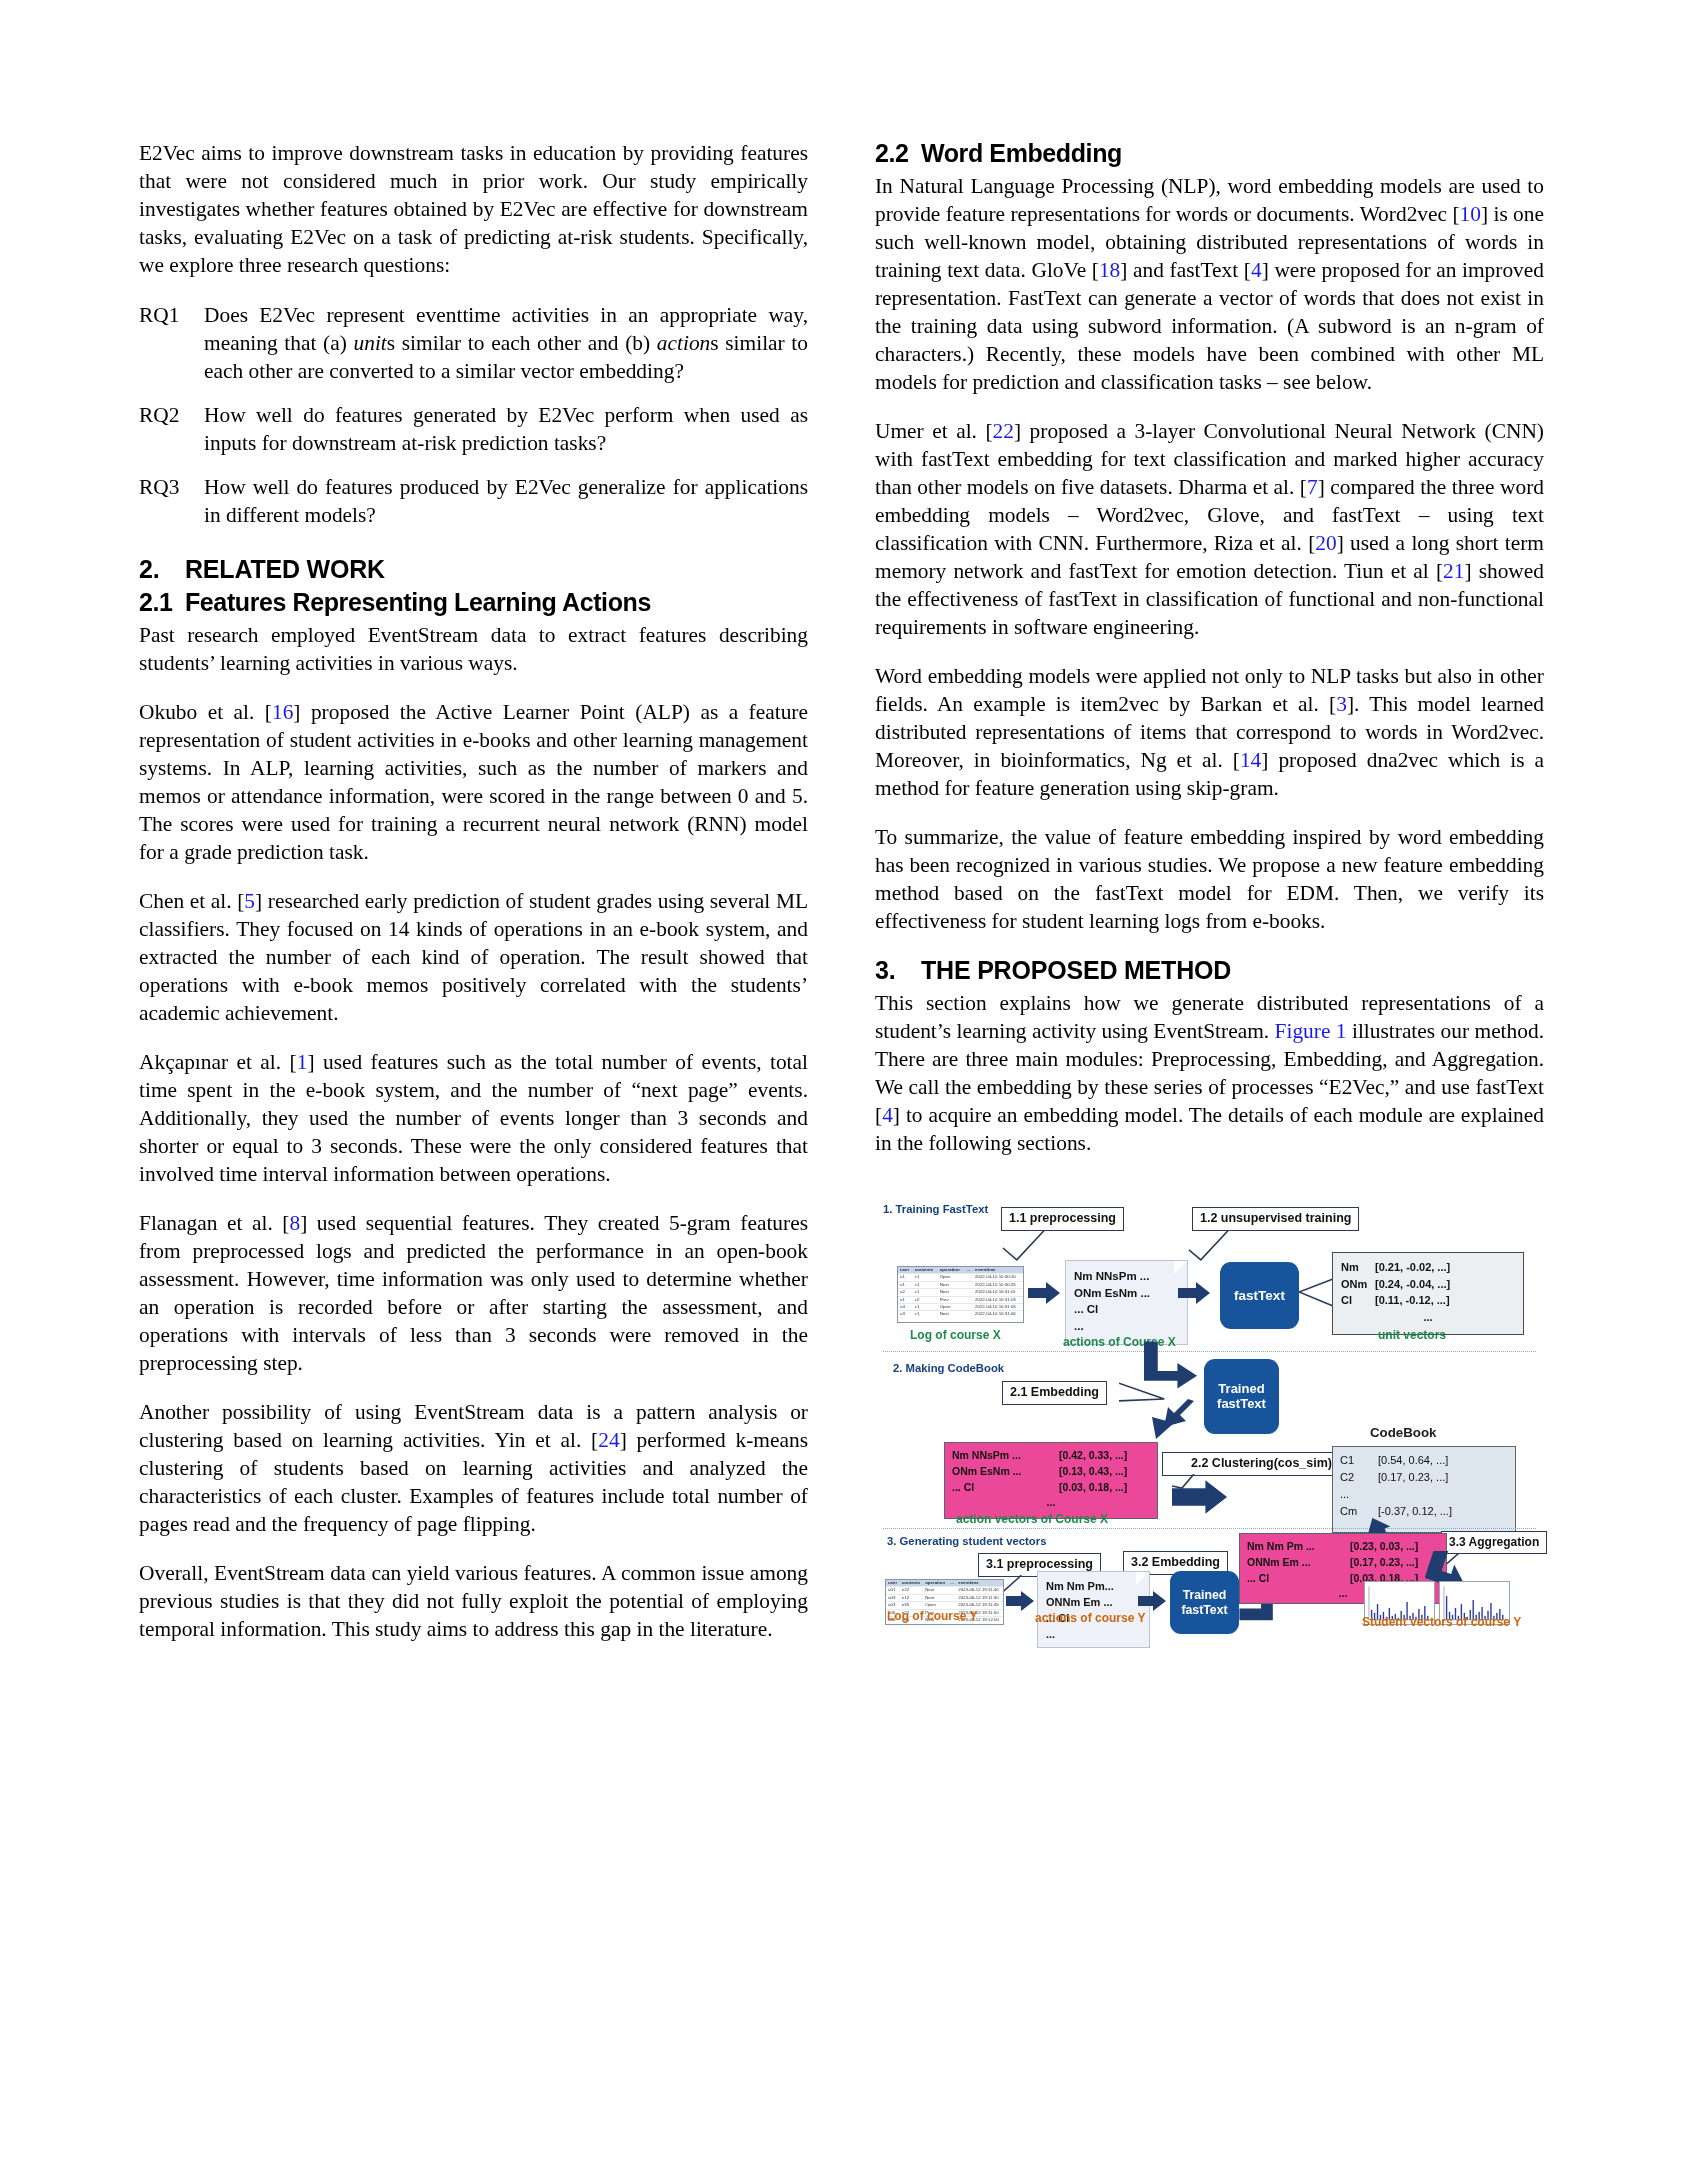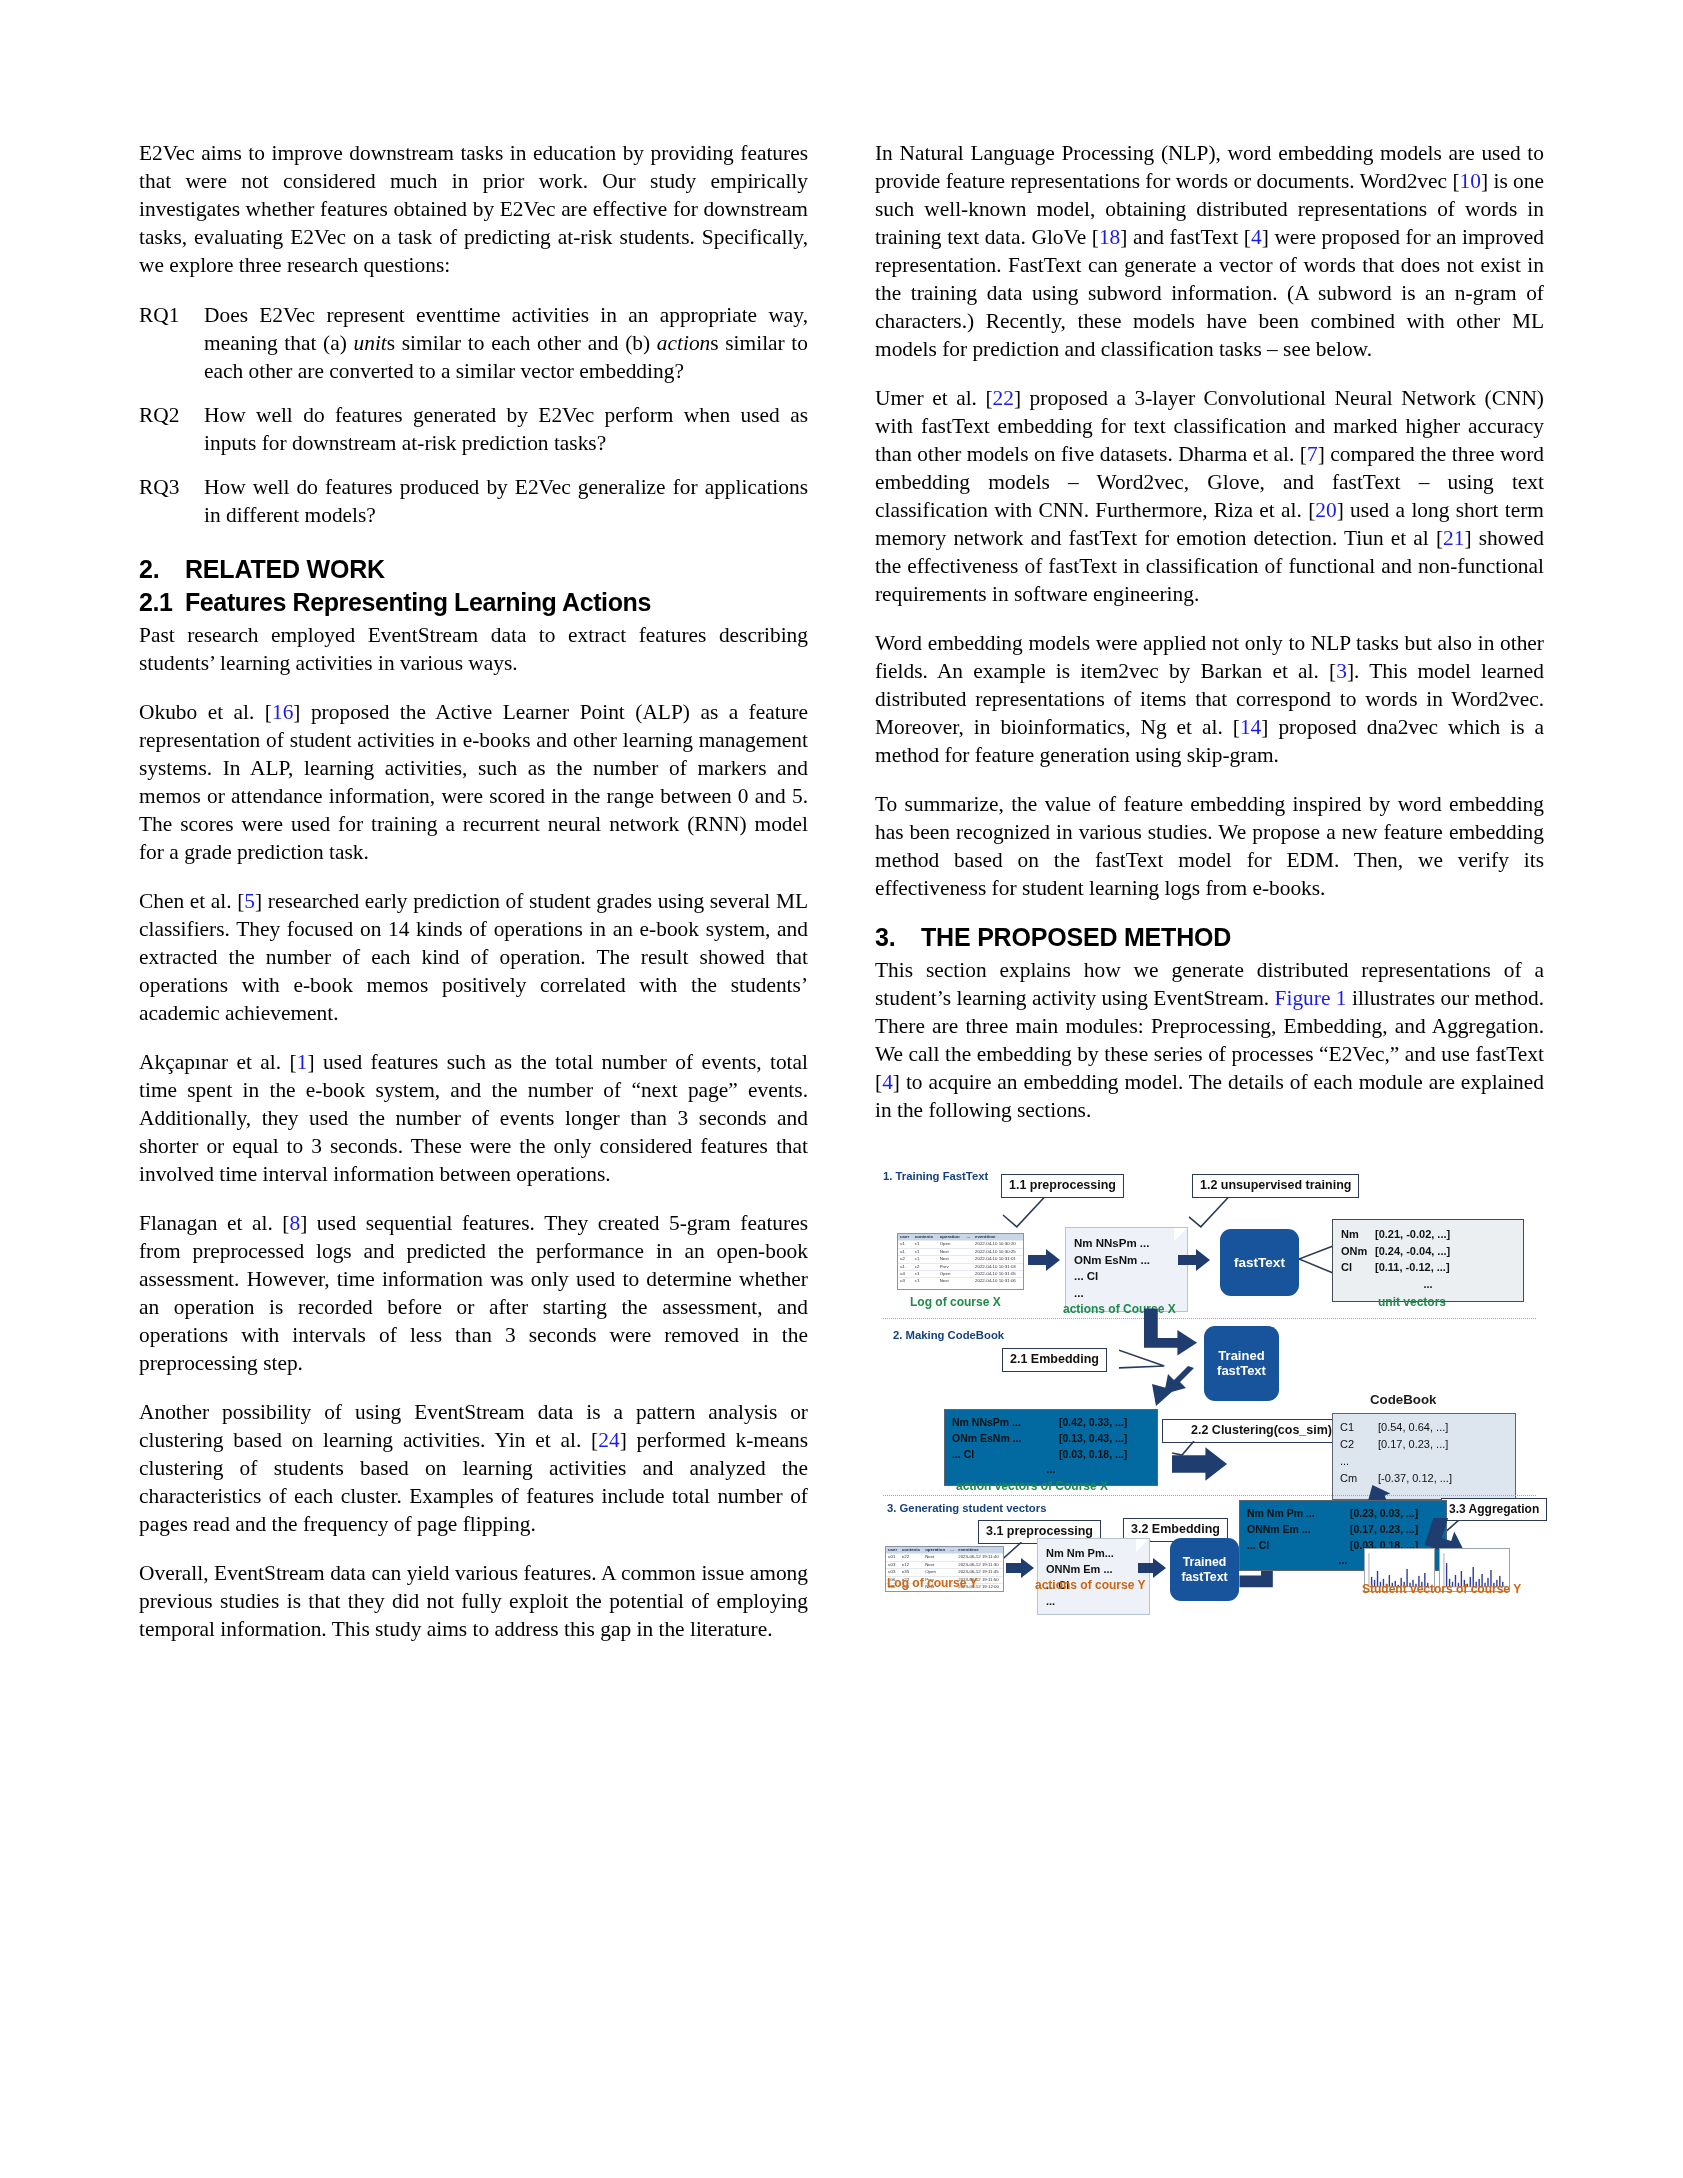--- a/index.html
+++ b/index.html
@@ -159,21 +159,21 @@
     border: 1.6px solid #444a52;
     font-size: 11px;
     font-weight: bold;
     color: #111;
     padding: 6px 8px;
     line-height: 1.5;
     white-space: nowrap;
   }
   .plain-box {
     position: absolute;
-    background: #0369a1;
+    background: #ec4899;
     border: 1.4px solid #5d6470;
     font-size: 10.5px;
     font-weight: bold;
     color: #111;
     padding: 5px 7px;
     line-height: 1.5;
   }
   .cb-box {
     position: absolute;
     background: #dde5ef;
@@ -280,20 +280,23 @@
 
       <p class="para"><span>Flanagan et al. [</span><a class="cite">8</a><span>] used sequential features. They created 5-gram features from preprocessed logs and predicted the performance in an open-book assessment. However, time information was only used to determine whether an operation is recorded before or after starting the assessment, and operations with intervals of less than 3 seconds were removed in the preprocessing step.</span></p>
 
       <p class="para"><span>Another possibility of using EventStream data is a pattern analysis or clustering based on learning activities. Yin et al. [</span><a class="cite">24</a><span>] performed k-means clustering of students based on learning activities and analyzed the characteristics of each cluster. Examples of features include total number of pages read and the frequency of page flipping.</span></p>
 
       <p class="para">Overall, EventStream data can yield various features. A common issue among previous studies is that they did not fully exploit the potential of employing temporal information. This study aims to address this gap in the literature.</p>
     </div>
 
     <div class="col">
 
+      <h2 class="subsec" style="margin-top:0">
+        <span class="num">2.2</span><span>Word Embedding</span>
+      </h2>
 
       <p class="para"><span>In Natural Language Processing (NLP), word embedding models are used to provide feature representations for words or documents. Word2vec [</span><a class="cite">10</a><span>] is one such well-known model, obtaining distributed representations of words in training text data. GloVe [</span><a class="cite">18</a><span>] and fastText [</span><a class="cite">4</a><span>] were proposed for an improved representation. FastText can generate a vector of words that does not exist in the training data using subword information. (A subword is an n-gram of characters.) Recently, these models have been combined with other ML models for prediction and classification tasks – see below.</span></p>
 
       <p class="para"><span>Umer et al. [</span><a class="cite">22</a><span>] proposed a 3-layer Convolutional Neural Network (CNN) with fastText embedding for text classification and marked higher accuracy than other models on five datasets. Dharma et al. [</span><a class="cite">7</a><span>] compared the three word embedding models – Word2vec, Glove, and fastText – using text classification with CNN. Furthermore, Riza et al. [</span><a class="cite">20</a><span>] used a long short term memory network and fastText for emotion detection. Tiun et al [</span><a class="cite">21</a><span>] showed the effectiveness of fastText in classification of functional and non-functional requirements in software engineering.</span></p>
 
       <p class="para"><span>Word embedding models were applied not only to NLP tasks but also in other fields. An example is item2vec by Barkan et al. [</span><a class="cite">3</a><span>]. This model learned distributed representations of items that correspond to words in Word2vec. Moreover, in bioinformatics, Ng et al. [</span><a class="cite">14</a><span>] proposed dna2vec which is a method for feature generation using skip-gram.</span></p>
 
       <p class="para">To summarize, the value of feature embedding inspired by word embedding has been recognized in various studies. We propose a new feature embedding method based on the fastText model for EDM. Then, we verify its effectiveness for student learning logs from e-books.</p>
 
       <h1 class="sec">

